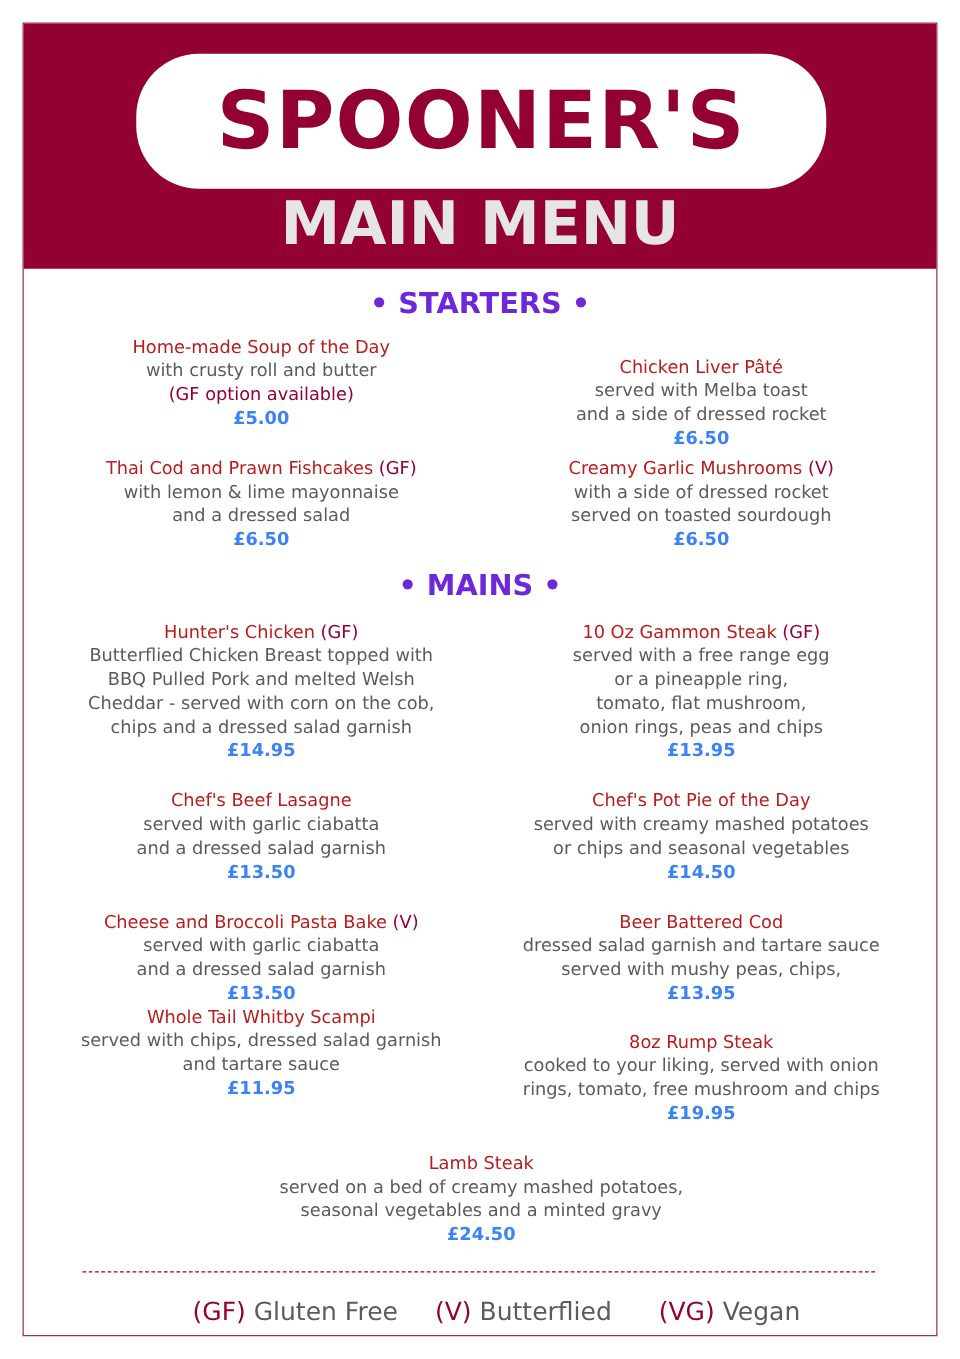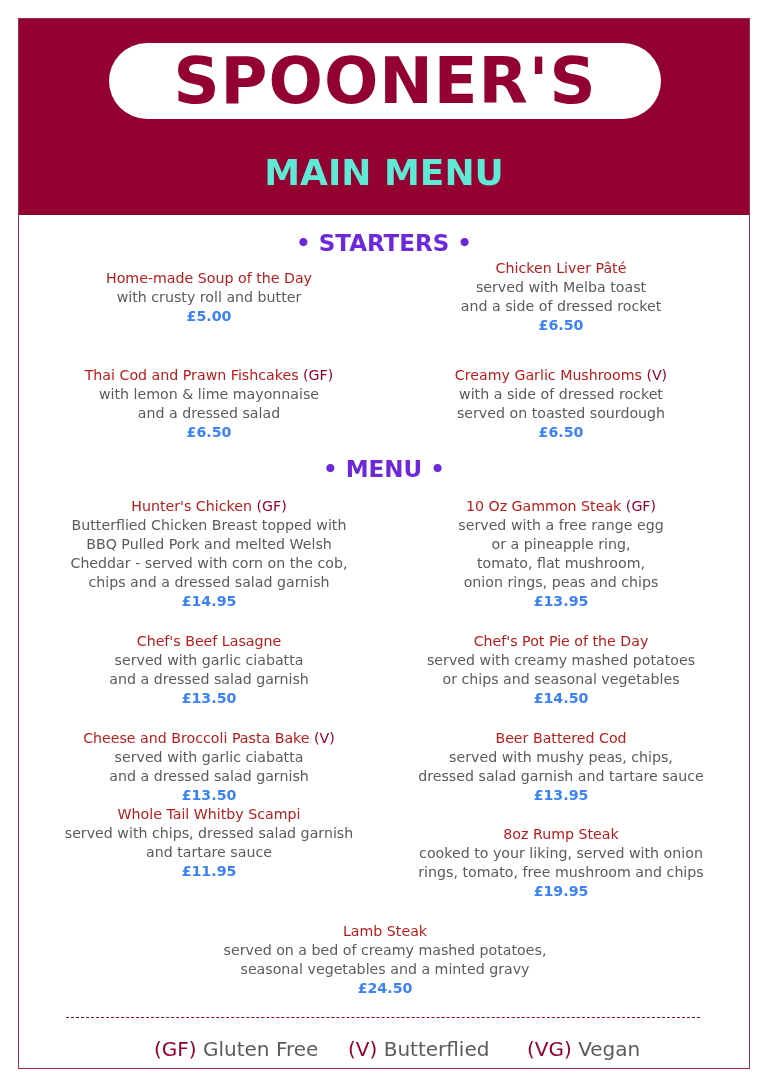--- a/index.html
+++ b/index.html
@@ -7,31 +7,31 @@
   body { font-family: "DejaVu Sans", "Liberation Sans", sans-serif; position: relative; }
   .frame {
     position: absolute; left: 18px; top: 18px; width: 732px; height: 1051px;
     border: 1.5px solid #9b2f55; background: #fff;
   }
   .header {
     position: absolute; left: 0; top: 0; width: 100%; height: 196px;
     background: #930032;
   }
   .pill {
-    position: absolute; left: 90px; top: 24px; width: 552px; height: 76px;
+    position: absolute; left: 90px; top: 24px; width: 552px; height: 108px;
     background: #fff; border-radius: 50px;
     display: flex; align-items: center; justify-content: center;
   }
   .brand {
     color: #930032; font-family: "DejaVu Sans", sans-serif; font-weight: bold;
     font-size: 64px; letter-spacing: 1px; line-height: 1;
   }
   .subtitle {
     position: absolute; left: 0; width: 100%; top: 136px; text-align: center;
-    color: #5eead4; font-weight: bold; font-size: 36px; line-height: 1;
+    color: #e5e5e5; font-weight: bold; font-size: 48px; line-height: 1;
   }
   .section-title {
     position: absolute; left: 0; width: 100%; text-align: center;
     color: #6d28d9; font-weight: bold; font-size: 23px; line-height: 1;
   }
   .item {
     position: absolute; text-align: center; width: 360px;
     font-size: 14.2px; line-height: 19px; color: #5b5b5b;
   }
   .item.left { left: 10px; }
@@ -60,45 +60,46 @@
       <span class="brand">SPOONER'S</span>
     </div>
     <div class="subtitle">MAIN MENU</div>
   </div>
 
   <div class="section-title" style="top:213px;">• STARTERS •</div>
 
   <div class="item left" style="top:250px;">
     <span class="line"><span class="name">Home-made Soup of the Day</span></span>
     <span class="line">with crusty roll and butter</span>
+    <span class="line note">(GF option available)</span>
     <span class="price">£5.00</span>
   </div>
 
-  <div class="item right" style="top:240px;">
+  <div class="item right" style="top:266px;">
     <span class="line"><span class="name">Chicken Liver Pâté</span></span>
     <span class="line">served with Melba toast</span>
     <span class="line">and a side of dressed rocket</span>
     <span class="price">£6.50</span>
   </div>
 
   <div class="item left" style="top:347px;">
     <span class="line"><span class="name">Thai Cod and Prawn Fishcakes</span> <span class="tag">(GF)</span></span>
     <span class="line">with lemon &amp; lime mayonnaise</span>
     <span class="line">and a dressed salad</span>
     <span class="price">£6.50</span>
   </div>
 
   <div class="item right" style="top:347px;">
     <span class="line"><span class="name">Creamy Garlic Mushrooms</span> <span class="tag">(V)</span></span>
     <span class="line">with a side of dressed rocket</span>
     <span class="line">served on toasted sourdough</span>
     <span class="price">£6.50</span>
   </div>
 
-  <div class="section-title" style="top:439px;">• MENU •</div>
+  <div class="section-title" style="top:439px;">• MAINS •</div>
 
   <div class="item left" style="top:478px;">
     <span class="line"><span class="name">Hunter's Chicken</span> <span class="tag">(GF)</span></span>
     <span class="line">Butterflied Chicken Breast topped with</span>
     <span class="line">BBQ Pulled Pork and melted Welsh</span>
     <span class="line">Cheddar - served with corn on the cob,</span>
     <span class="line">chips and a dressed salad garnish</span>
     <span class="price">£14.95</span>
   </div>
 
@@ -127,22 +128,22 @@
 
   <div class="item left" style="top:710px;">
     <span class="line"><span class="name">Cheese and Broccoli Pasta Bake</span> <span class="tag">(V)</span></span>
     <span class="line">served with garlic ciabatta</span>
     <span class="line">and a dressed salad garnish</span>
     <span class="price">£13.50</span>
   </div>
 
   <div class="item right" style="top:710px;">
     <span class="line"><span class="name">Beer Battered Cod</span></span>
+    <span class="line">dressed salad garnish and tartare sauce</span>
     <span class="line">served with mushy peas, chips,</span>
-    <span class="line">dressed salad garnish and tartare sauce</span>
     <span class="price">£13.95</span>
   </div>
 
   <div class="item left" style="top:786px;">
     <span class="line"><span class="name">Whole Tail Whitby Scampi</span></span>
     <span class="line">served with chips, dressed salad garnish</span>
     <span class="line">and tartare sauce</span>
     <span class="price">£11.95</span>
   </div>
 

